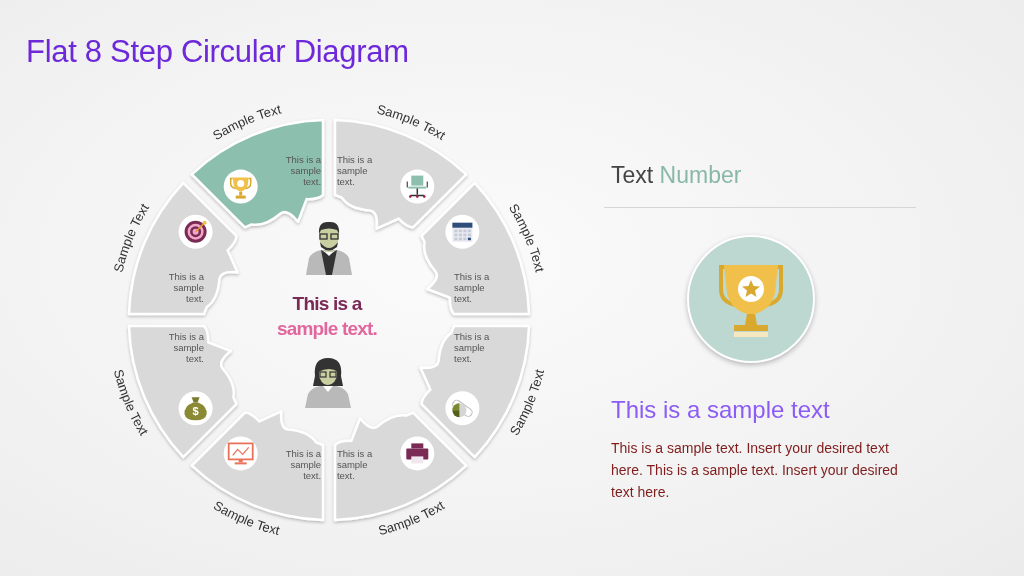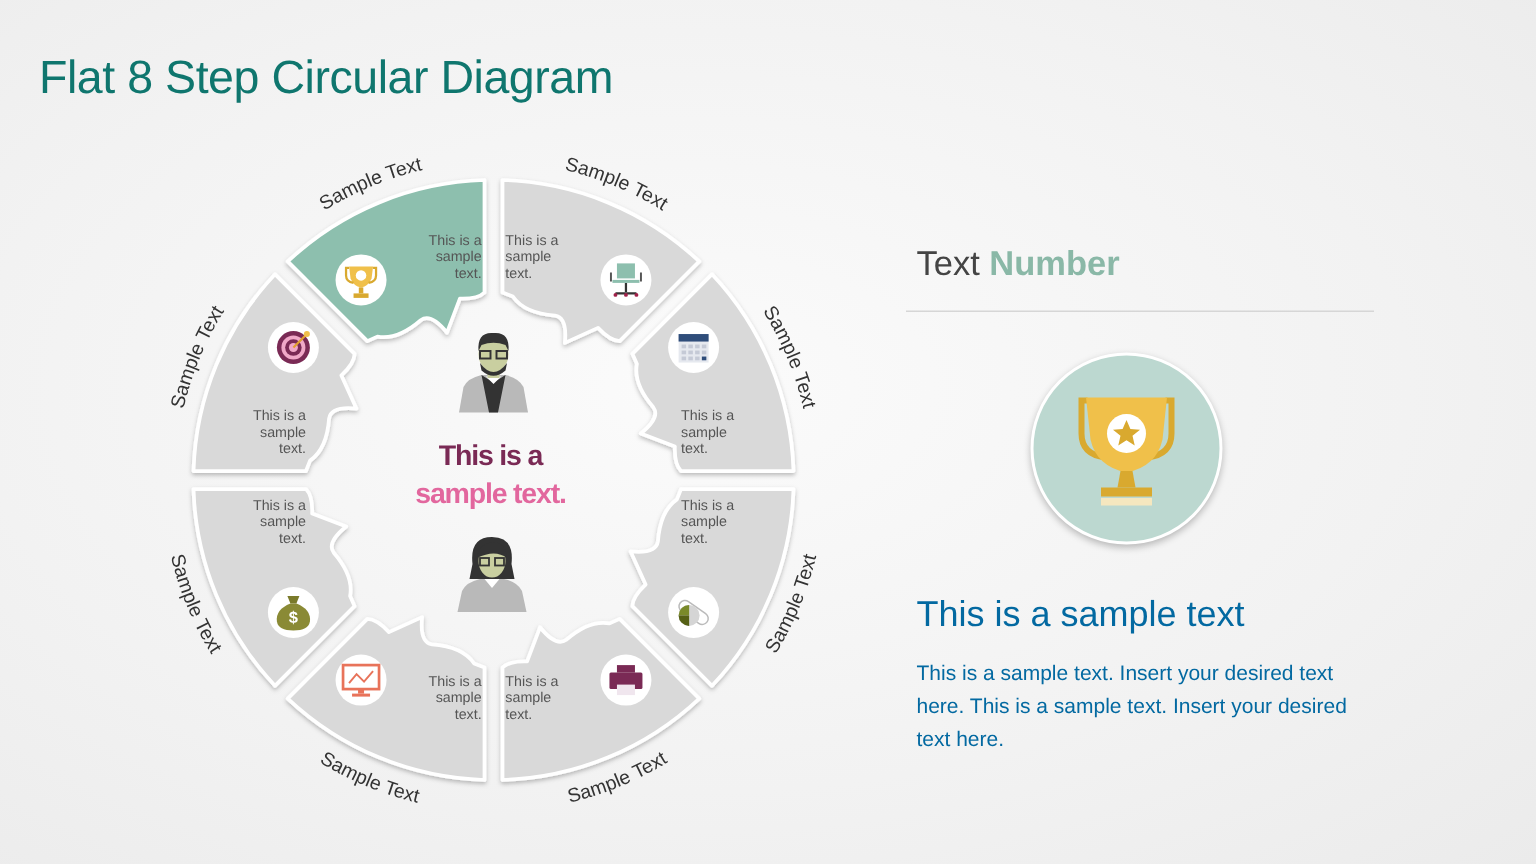--- a/index.html
+++ b/index.html
@@ -1,32 +1,32 @@
 <!DOCTYPE html>
 <html><head>
 <meta charset="utf-8">
 <style>
   html,body{margin:0;padding:0;}
   body{width:1024px;height:576px;overflow:hidden;position:relative;
     background:radial-gradient(ellipse at 45% 45%, #fbfbfb 0%, #f2f2f2 60%, #ebebeb 100%);
     font-family:"Liberation Sans","DejaVu Sans",sans-serif;}
-  .title{position:absolute;left:26px;top:34px;font-size:31px;color:#0f766e;letter-spacing:-0.3px;}
+  .title{position:absolute;left:26px;top:34px;font-size:31px;color:#6d28d9;letter-spacing:-0.3px;}
   #diagram{position:absolute;left:0;top:0;width:1024px;height:576px;}
   .step-label{font-size:13px;fill:#333;}
   .seg-text{font-size:9.5px;fill:#555;}
   .center-1{font-size:19px;font-weight:bold;fill:#7a2a55;letter-spacing:-0.8px;}
   .center-2{font-size:19px;font-weight:bold;fill:#e2679e;letter-spacing:-0.8px;}
   .step-heading{position:absolute;left:611px;top:162px;font-size:23px;color:#444;}
-  .step-heading .accent{color:#8ab8a7;font-weight:bold;}
+  .step-heading .accent{color:#8ab8a7;font-weight:normal;}
   .divider{position:absolute;left:604px;top:207px;width:312px;height:1px;background:#d6d6d6;}
   .badge{position:absolute;left:687px;top:235px;width:124px;height:124px;border-radius:50%;
     background:#bcd8d0;border:2px solid #fff;box-shadow:0 2px 5px rgba(0,0,0,0.25);}
   .badge svg{position:absolute;left:0;top:0;}
-  .sub-heading{position:absolute;left:611px;top:396px;font-size:24px;color:#0369a1;}
-  .body-text{position:absolute;left:611px;top:437px;width:305px;font-size:14px;line-height:22px;color:#0369a1;}
+  .sub-heading{position:absolute;left:611px;top:396px;font-size:24px;color:#8b5cf6;}
+  .body-text{position:absolute;left:611px;top:437px;width:305px;font-size:14px;line-height:22px;color:#7f1d1d;}
 </style>
 </head>
 <body>
 
 <div class="title">Flat 8 Step Circular Diagram</div>
 
 <svg id="diagram" xmlns="http://www.w3.org/2000/svg" width="1024" height="576">
   <defs>
     <filter id="sh" x="-20%" y="-20%" width="140%" height="140%">
       <feDropShadow dx="0" dy="1.5" stdDeviation="1.5" flood-color="#000" flood-opacity="0.25"></feDropShadow>

